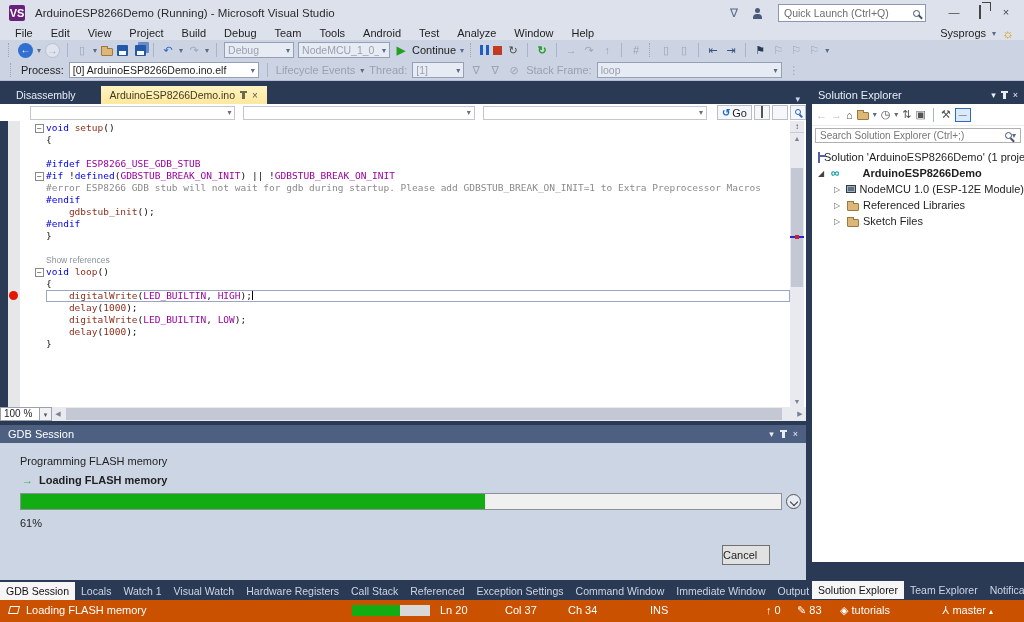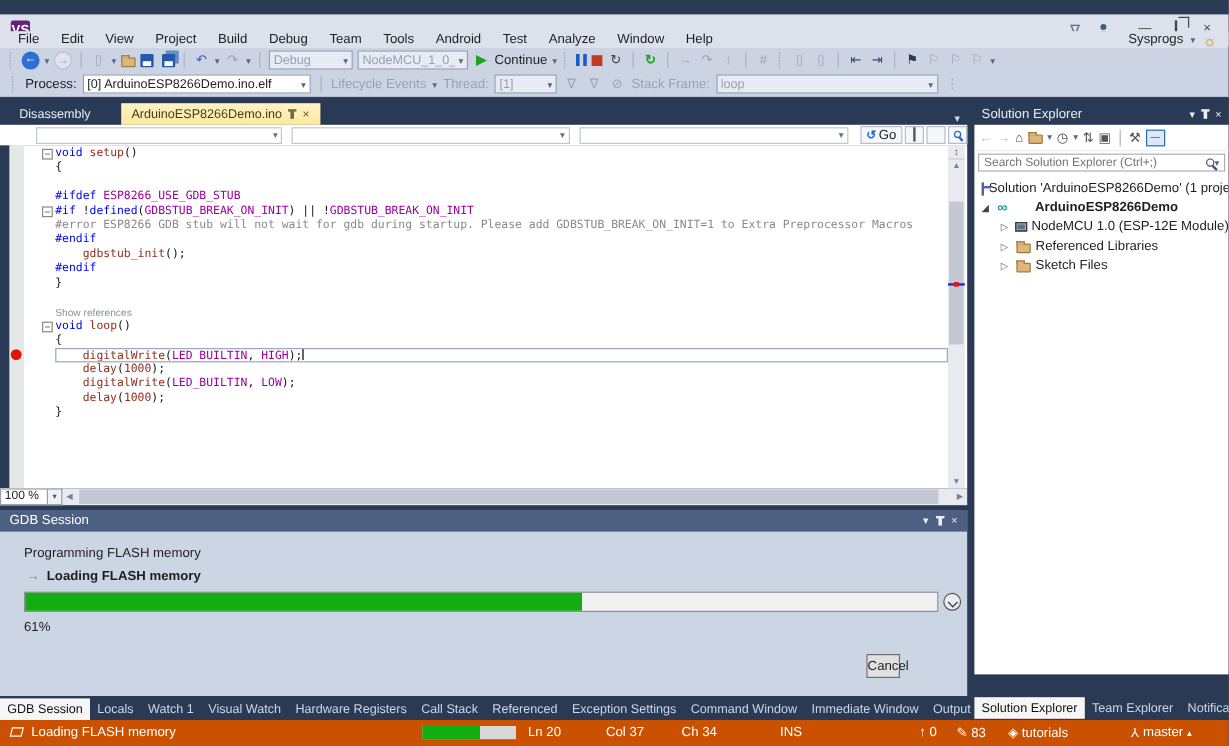--- a/index.html
+++ b/index.html
@@ -3,21 +3,21 @@
 <meta charset="utf-8">
 <style>
   * { margin:0; padding:0; box-sizing:border-box; }
   html,body { background:#888; }
   .app {
     position:relative; width:1024px; height:622px; overflow:hidden;
     font-family:"Liberation Sans", sans-serif; font-size:11px; color:#1e1e1e;
     background:#2a3a55;
   }
   
-  .titlebar { position:absolute; left:0; top:12px; width:1024px; height:26px;
+  .titlebar { position:absolute; left:0; top:0; width:1024px; height:26px;
     background:#dce1ec; display:flex; align-items:center; }
   .vslogo { width:16px; height:16px; margin:0 10px 0 9px; background:#68217a; color:#fff;
     font-weight:bold; font-size:11px; text-align:center; line-height:16px; border-radius:2px; }
   .title-text { font-size:11.5px; color:#2b2b2b; }
   .tb-right { margin-left:auto; display:flex; align-items:center; gap:14px; padding-right:8px; }
   .funnel { color:#5a6b8c; font-size:12px; }
   .person { position:relative; width:12px; height:11px; }
   .person::before { content:''; position:absolute; left:3px; top:0; width:5px; height:5px; border-radius:50%; background:#4a5a7a; }
   .person::after { content:''; position:absolute; left:1px; top:6px; width:9px; height:5px; border-radius:4px 4px 0 0; background:#4a5a7a; }
   .quicklaunch { width:148px; height:18px; background:#fff; border:1px solid #8a97b1;
@@ -127,21 +127,21 @@
   .pin-w { position:relative; width:3px; height:7px; background:#e8edf6; }
   .pin-w::before { content:''; position:absolute; left:-2px; top:-1px; width:7px; height:2px; background:#e8edf6; }
   .gdb-stage { position:absolute; left:20px; top:30px; color:#1e1e1e; }
   .gdb-task { position:absolute; left:22px; top:49px; display:flex; align-items:center; gap:6px; font-weight:bold; }
   .task-arrow { color:#3fae49; font-weight:bold; }
   .flash-bar { position:absolute; left:20px; top:68px; width:762px; height:17px; background:#f0f0f0; border:1px solid #8a8f99; }
   .flash-fill { height:100%; background:#12ad12; }
   .chev-btn { position:absolute; left:786px; top:69px; width:15px; height:15px; border:1px solid #555; border-radius:50%; background:#e8ecf4; }
   .chev-btn::after { content:''; position:absolute; left:4px; top:4px; width:5px; height:5px; border-right:1.5px solid #333; border-bottom:1.5px solid #333; transform:rotate(45deg); }
   .gdb-pct { position:absolute; left:20px; top:92px; }
-  .cancel-btn { position:absolute; left:722px; top:120px; width:28px; height:20px; background:#e1e1e1; border:1px solid #707070; text-align:center; line-height:18px; }
+  .cancel-btn { position:absolute; left:722px; top:120px; width:48px; height:20px; background:#e1e1e1; border:1px solid #707070; text-align:left; line-height:18px; }
   
   .bottom-tabs { position:absolute; left:0; top:500px; width:806px; height:19px; display:flex; align-items:center; }
   .btab { padding:3px 6px; font-size:10.5px; color:#cdd5e6; white-space:nowrap; }
   .btab.active { background:#f6f6f6; color:#111; }
   
   .solx { position:absolute; left:812px; top:5px; width:212px; height:494px; }
   .solx-title { height:18px; color:#e6ecf6; display:flex; align-items:center; padding:0 6px; font-size:11px; }
   .solx-title .t-icons { margin-left:auto; display:flex; align-items:center; gap:7px; }
   .solx-body { position:absolute; left:0; top:18px; width:212px; height:458px; background:#fff; }
   .solx-toolbar { height:22px; display:flex; align-items:center; gap:4px; padding:0 4px; border-bottom:1px solid #eee; }
@@ -171,23 +171,28 @@
   .flipY { display:inline-block; transform:scaleY(-1); }
   .small-up { font-size:8px; }
 </style>
 </head>
 <body>
 
 <div class="app">
 
   <div class="titlebar">
     <div class="vslogo">VS</div>
+    <div class="title-text">ArduinoESP8266Demo (Running) - Microsoft Visual Studio</div>
     <div class="tb-right">
       <span class="funnel">∇</span>
       <span class="person"></span>
+      <div class="quicklaunch">
+        <span class="ph">Quick Launch (Ctrl+Q)</span>
+        <span class="mag"></span>
+      </div>
       <div class="winbtns">
         <span class="winbtn">—</span>
         <span class="winbtn"><span class="restore-ico"></span></span>
         <span class="winbtn">×</span>
       </div>
     </div>
   </div>
 
   <div class="menubar">
     <span class="menu-item">File</span>

